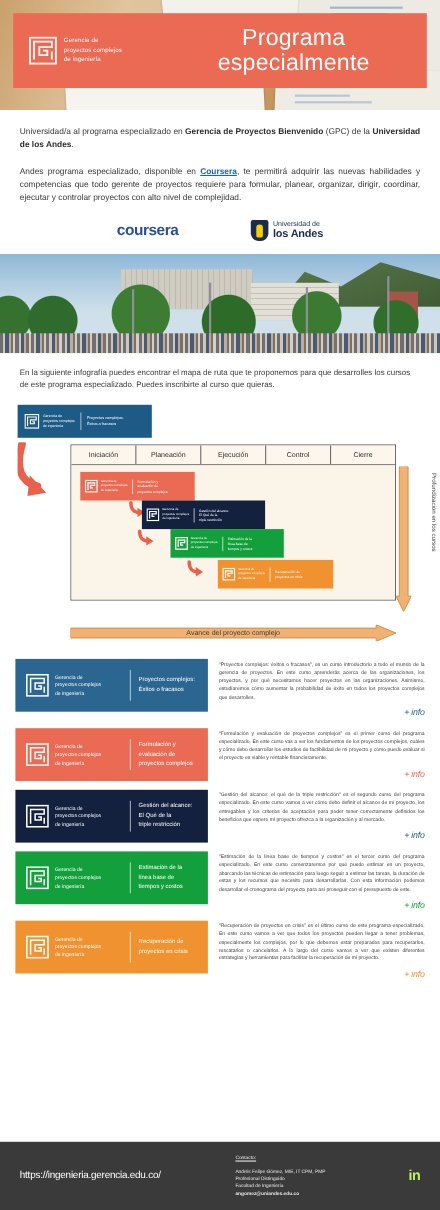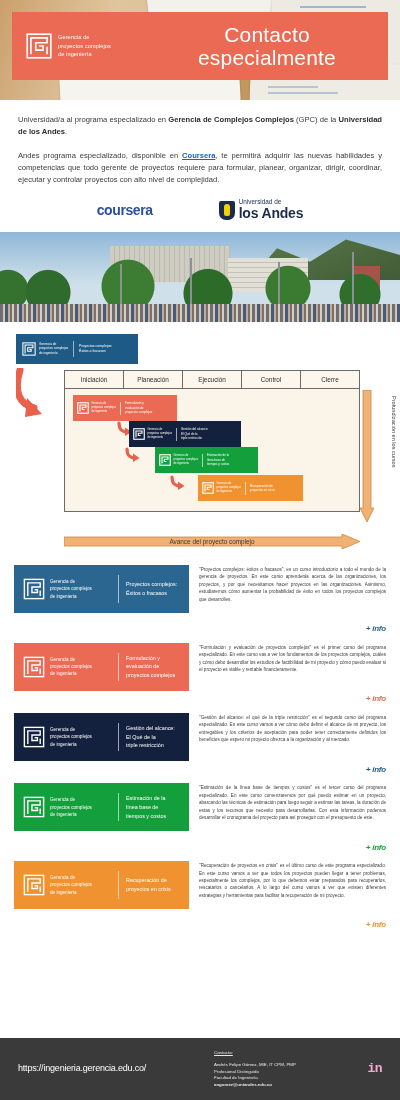--- a/index.html
+++ b/index.html
@@ -47,21 +47,21 @@
     padding:13px 0 11px 0;}
   .coursera{color:#2a4e9b;font-size:14px;font-weight:bold;letter-spacing:-.4px;}
   .uniandes{display:flex;align-items:center;gap:4px;}
   .shield{width:16px;height:19px;background:#1b2c4a;
     border-radius:2px 2px 7px 7px;position:relative;
     display:flex;align-items:center;justify-content:center;}
   .shield i{display:block;width:6px;height:12px;background:#f5d000;
     border-radius:3px 3px 2px 2px;}
   .uni-txt{line-height:1.05;}
   .uni-txt .u1{font-size:6.4px;color:#1b2c4a;}
-  .uni-txt .u2{font-size:14px;color:#1b2c4a;font-weight:bold;letter-spacing:-.2px;}
+  .uni-txt .u2{font-size:10px;color:#1b2c4a;font-weight:bold;letter-spacing:-.2px;}
 
   
   .campus{position:relative;width:400px;height:90px;overflow:hidden;background:#7fa94e;}
   .sky{position:absolute;inset:0;background:linear-gradient(180deg,#8fb8d8 0%,#bcd4e4 40%,#cfe0ea 60%);}
   .mount{position:absolute;right:0;top:0;width:150px;height:48px;
     background:linear-gradient(160deg,#5c7a4a,#3f5c36);clip-path:polygon(0 100%,18% 34%,40% 62%,64% 16%,100% 48%,100% 100%);}
   .bldg{position:absolute;background:#d8d5cc;}
   .b1{left:110px;top:14px;width:120px;height:36px;
     background:repeating-linear-gradient(90deg,#cfccc2 0 4px,#bdb9ae 4px 5px),#cfccc2;}
   .b2{left:228px;top:26px;width:80px;height:34px;
@@ -120,33 +120,33 @@
   .cards{padding:6px 14px 0 14px;}
   .card{display:flex;align-items:flex-start;margin-bottom:8px;}
   .card-badge{width:175px;height:48px;display:flex;align-items:center;flex:0 0 175px;}
   .cb-logo{display:flex;align-items:center;gap:5px;padding-left:9px;width:104px;}
   .cb-maze{width:22px;height:22px;flex:0 0 22px;}
   .cb-t1{color:#fff;font-size:4.6px;line-height:1.6;}
   .cb-sep{width:1px;height:28px;background:rgba(255,255,255,.6);margin:0 7px 0 0;}
   .cb-t2{color:#fff;font-size:5.4px;line-height:1.62;padding-right:5px;}
   .card-body{flex:1;padding-left:10px;padding-top:1px;}
   .card-desc{font-size:4.6px;line-height:1.62;text-align:justify;color:#3d3d3d;}
-  .card-info{text-align:right;font-size:8px;font-style:italic;font-weight:bold;
-    margin-top:20px;letter-spacing:-.2px;}
+  .card-info{text-align:right;font-size:8px;font-style:italic;font-weight:normal;
+    margin-top:5px;letter-spacing:-.2px;}
 
   
   .footer{position:absolute;left:0;bottom:0;width:400px;height:62px;background:#3a3a3a;
     display:flex;align-items:center;padding:0 18px;}
   .f-url{color:#fff;font-size:9px;width:196px;letter-spacing:-.2px;}
   .f-contact{flex:1;color:#e8e8e8;}
   .f-ct-title{font-size:4.4px;text-decoration:underline;margin-bottom:6px;}
   .f-ct-line{font-size:4.4px;line-height:1.5;}
   .f-ct-mail{font-size:4.4px;font-weight:bold;}
-  .f-in{width:20px;color:#f9a8d4;font-size:13px;font-weight:bold;text-align:right;
-    letter-spacing:-.5px;font-family:Liberation Mono, monospace;}
+  .f-in{width:20px;color:#bef264;font-size:13px;font-weight:bold;text-align:right;
+    letter-spacing:-.5px;}
 </style>
 </head>
 <body>
 
 <div class="page">
 
   <div class="hero">
     <div class="hero-photo"></div>
     <div class="hero-papers">
       <div class="pp pp1"></div>
@@ -174,28 +174,28 @@
           <path d="M6 26 L6 6 L26 6 L26 12 L12 12 L12 21 L21 21 L21 16 L16 16" fill="none" stroke="#fff" stroke-width="2"></path>
           <path d="M26 26 L26 17" fill="none" stroke="#fff" stroke-width="2"></path>
         </svg>
         <div class="hero-logo-txt">
           <div>Gerencia de</div>
           <div>proyectos complejos</div>
           <div>de ingeniería</div>
         </div>
       </div>
       <div class="hero-title">
-        <div>Contacto</div>
+        <div>Programa</div>
         <div>especialmente</div>
       </div>
     </div>
   </div>
 
   <div class="intro">
-    <p><span>Universidad/a al programa especializado en </span><b>Gerencia de Complejos Complejos</b><span> (GPC) de la </span><b>Universidad de los Andes</b><span>.</span></p>
+    <p><span>Universidad/a al programa especializado en </span><b>Gerencia de Proyectos Bienvenido</b><span> (GPC) de la </span><b>Universidad de los Andes</b><span>.</span></p>
     <p><span>Andes programa especializado, disponible en </span><a href="#" class="cs-link">Coursera</a><span>, te permitirá adquirir las nuevas habilidades y competencias que todo gerente de proyectos requiere para formular, planear, organizar, dirigir, coordinar, ejecutar y controlar proyectos con alto nivel de complejidad.</span></p>
   </div>
 
   <div class="logos">
     <div class="coursera">coursera</div>
     <div class="uniandes">
       <div class="shield">
           <i></i>
         </div>
       <div class="uni-txt">
@@ -212,20 +212,21 @@
     <div class="bldg b2"></div>
     <div class="bldg b3"></div>
     <div class="trees"></div>
     <div class="pole" style="left:120px;height:58px;"></div>
     <div class="pole" style="left:190px;height:64px;"></div>
     <div class="pole" style="left:278px;height:60px;"></div>
     <div class="pole" style="left:352px;height:70px;"></div>
     <div class="crowd"></div>
   </div>
 
+  <div class="infog-note">En la siguiente infografía puedes encontrar el mapa de ruta que te proponemos para que desarrolles los cursos de este programa especializado. Puedes inscribirte al curso que quieras.</div>
 
   <div class="infog">
 
     <div class="badge-top">
       <div class="bd-logo">
         <svg class="bd-maze" viewBox="0 0 32 32">
           <rect x="2" y="2" width="28" height="28" fill="none" stroke="#fff" stroke-width="2.4"></rect>
           <path d="M7 26 L7 7 L25 7 L25 13 L13 13 L13 21 L21 21 L21 17 L17 17" fill="none" stroke="#fff" stroke-width="2.4"></path>
         </svg>
         <div class="bd-t1">

